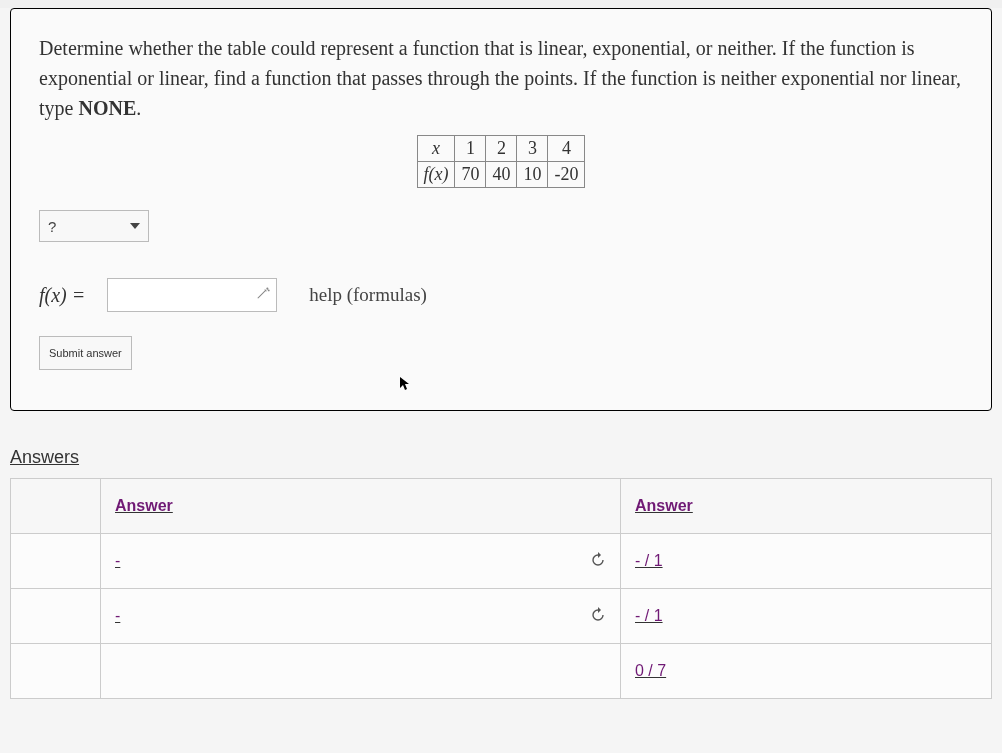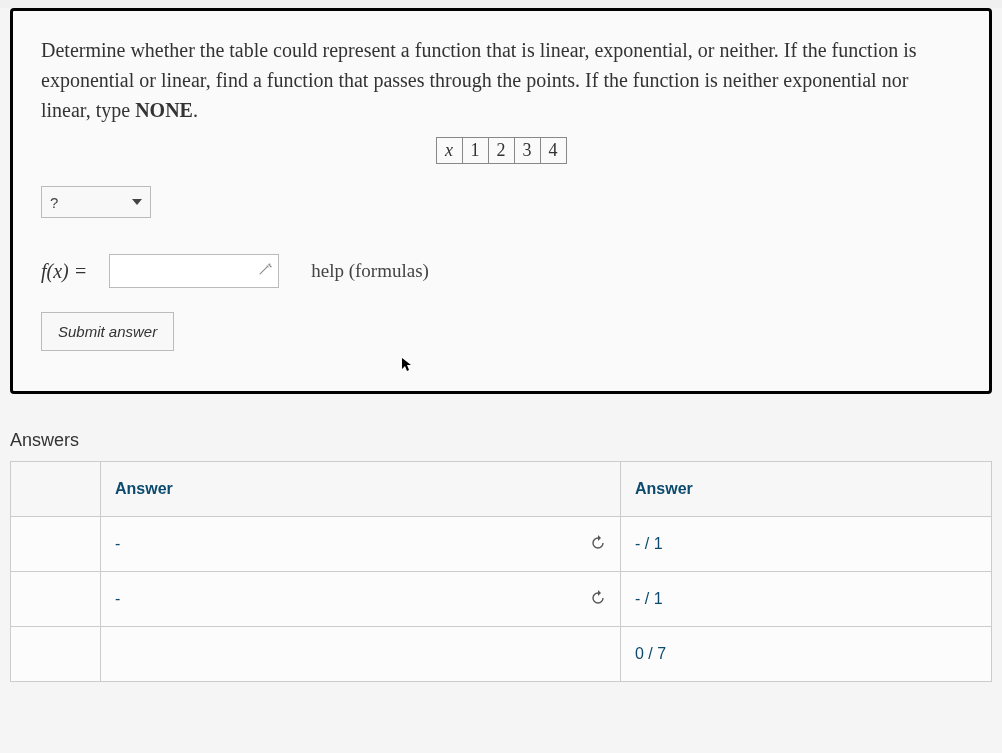--- a/index.html
+++ b/index.html
@@ -10,21 +10,21 @@
     background: #f0f0f0;
     color: #333;
   }
   .page {
     width: 1002px;
     min-height: 753px;
     background: #f5f5f5;
   }
   .question-box {
     margin: 8px 10px 30px 10px;
-    border: 3px solid #000000;
+    border: 1px solid #000000;
     border-radius: 4px;
     background: #fafafa;
     padding: 24px 28px 24px 28px;
   }
   .prompt {
     font-size: 20px;
     line-height: 1.5;
     color: #333;
     margin-bottom: 12px;
   }
@@ -97,49 +97,49 @@
   .help-link {
     color: #444;
     font-size: 19px;
     margin-left: 10px;
     cursor: pointer;
   }
   .submit-btn {
     display: inline-block;
     border: 1px solid #bbb;
     background: #f8f8f8;
-    padding: 10px 16px;
-    font-family: Arial, sans-serif;
-    font-size: 15px;
+    padding: 10px 9px;
+    font-family: Arial, sans-serif;
+    font-size: 11px;
     color: #333;
     cursor: pointer;
-    font-style: italic;
   }
   .answers-section {
     margin: 36px 10px 0 10px;
+    text-decoration: underline;
   }
   .answers-title {
     font-family: Arial, sans-serif;
     font-size: 18px;
     color: #333;
     margin-bottom: 10px;
   }
   table.answers {
     width: 100%;
     border-collapse: collapse;
     font-family: Arial, sans-serif;
     font-size: 16px;
     background: #fcfcfc;
   }
   table.answers th, table.answers td {
     border: 1px solid #ccc;
     padding: 18px 14px;
     text-align: left;
     vertical-align: middle;
-    color: #0c4a6e;
+    color: #701a75;
   }
   table.answers th {
     font-weight: 600;
     background: #f7f7f7;
   }
   table.answers .col-narrow { width: 90px; }
   table.answers .col-answer { width: 520px; }
   table.answers .col-score { }
   .retry-icon {
     display: inline-block;
@@ -169,20 +169,27 @@
 
     <div class="data-table-wrap">
       <table class="data-table">
         <tbody>
             <tr>
           <td class="hdr">x</td>
           <td>1</td>
           <td>2</td>
           <td>3</td>
           <td>4</td>
+        </tr>
+        <tr>
+          <td class="hdr">f(x)</td>
+          <td>70</td>
+          <td>40</td>
+          <td>10</td>
+          <td>-20</td>
         </tr>
       </tbody>
         </table>
     </div>
 
     <div class="dropdown">
       <span>?</span>
       <span class="caret"></span>
     </div>
 

